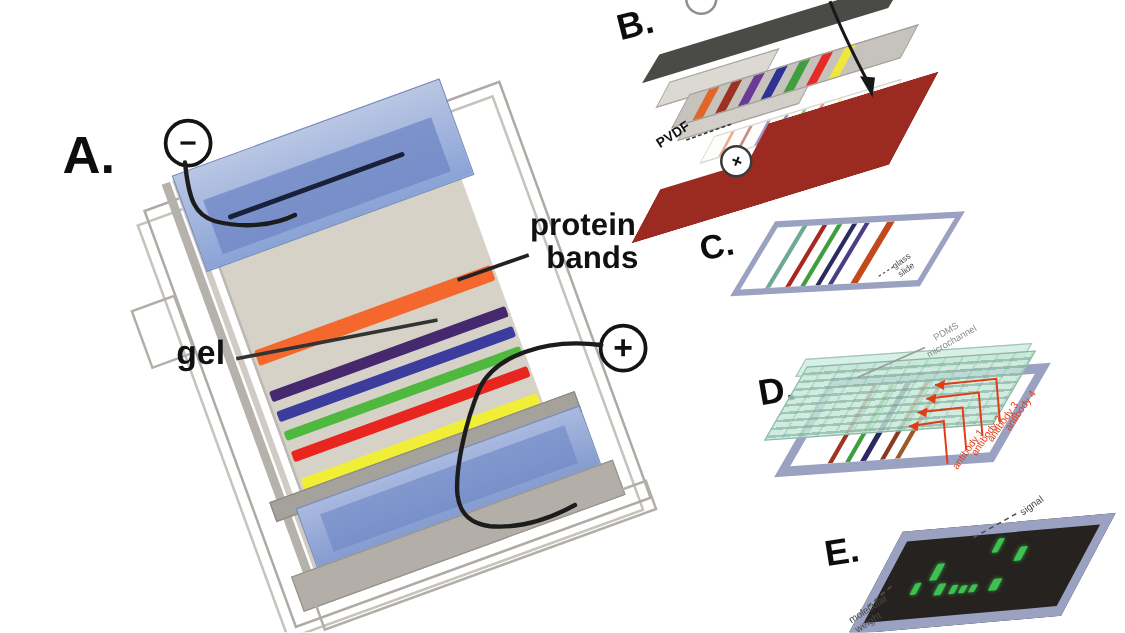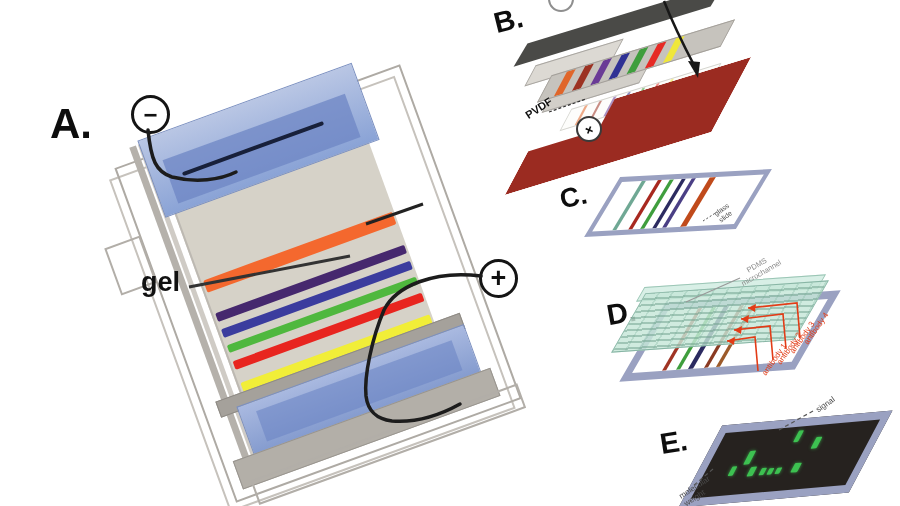--- a/index.html
+++ b/index.html
@@ -151,20 +151,24 @@
     <div class="a-base2"></div>
   </div>
 
   <div class="circle minus-a">
     <span>−</span>
   </div>
   <div class="circle plus-a">
     <span>+</span>
   </div>
   <div class="gel-text">gel</div>
+  <div class="pb-text">
+    <div>protein</div>
+    <div class="l2">bands</div>
+  </div>
 
   <div class="panel-letter b-letter">B.</div>
   <div class="circle b-minus"></div>
   <div class="b-plate"></div>
   <div class="b-bar bar1"></div>
   <div class="b-bar bar2"></div>
   <div class="b-slab">
     <div class="b-slab-stripes">
         <div class="stripe" style="background: rgb(224, 102, 42);"></div>
         <div class="stripe" style="background: rgb(156, 50, 34);"></div>

